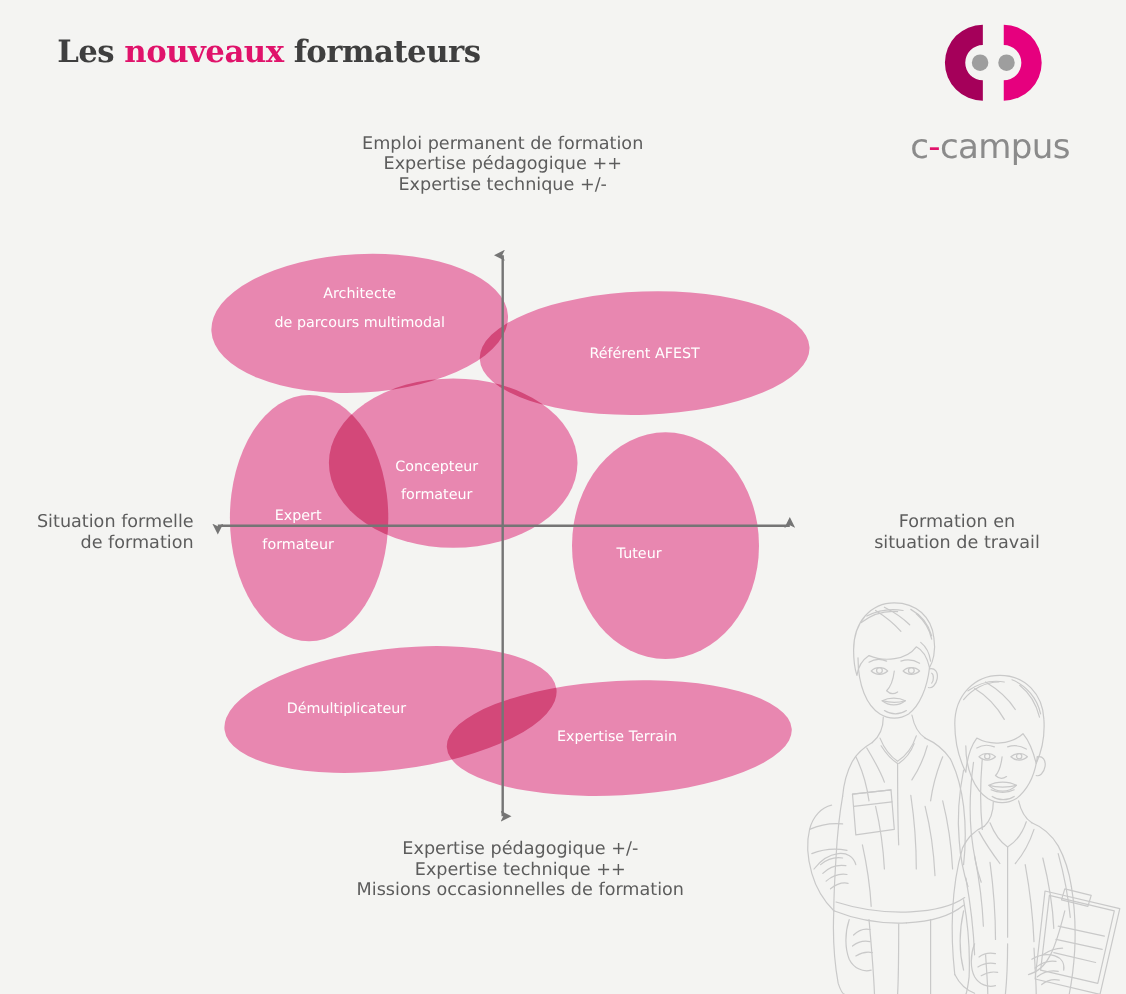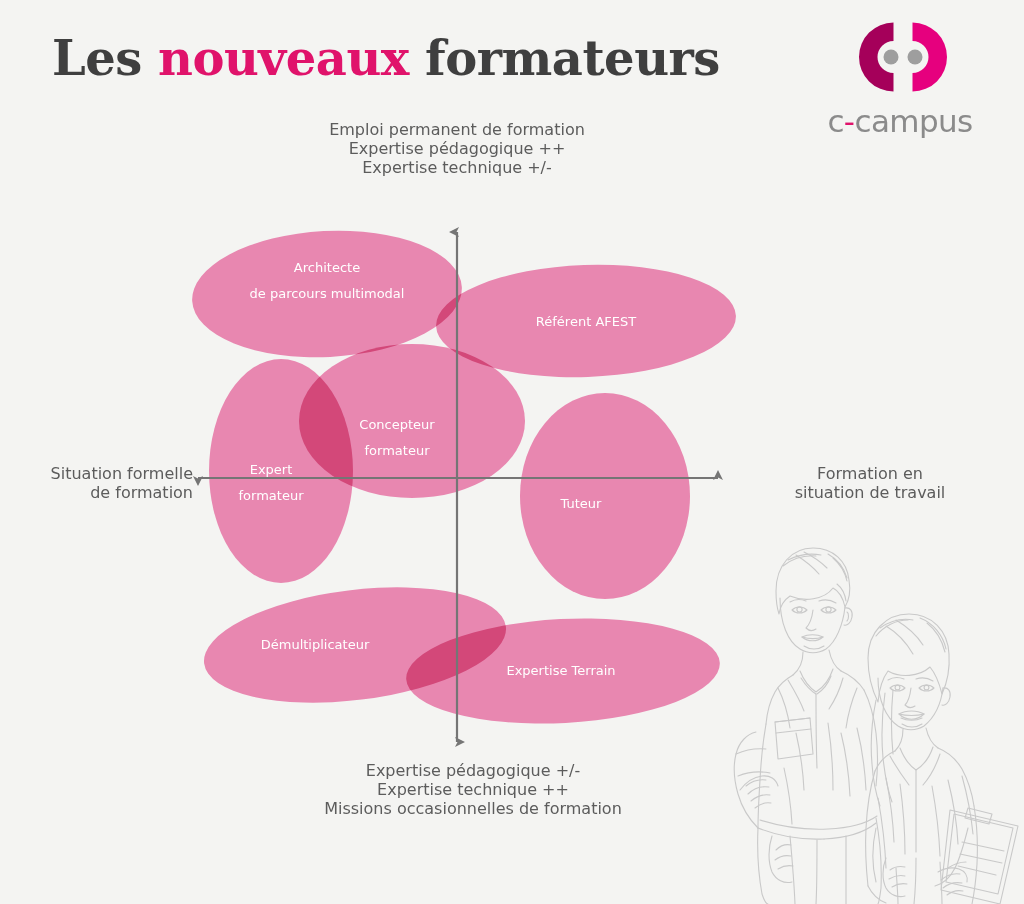--- a/index.html
+++ b/index.html
@@ -17,40 +17,40 @@
     font-family: "DejaVu Sans", "Liberation Sans", sans-serif;
   }
 
   
   #title {
     position: absolute;
     left: 52px;
     top: 30px;
     font-family: "DejaVu Serif", "Liberation Serif", serif;
     font-weight: bold;
-    font-size: 48px;
+    font-size: 28px;
     letter-spacing: -0.5px;
     color: #3f3f3f;
     white-space: nowrap;
   }
   #title .accent { color: #e0136b; }
 
   
   #logo {
     position: absolute;
     right: 34px;
     top: 16px;
     width: 180px;
     height: 120px;
   }
   #logo-mark { position: absolute; left: 30px; top: 0; }
   #logo-word {
     position: absolute;
     left: 0; right: 0;
-    top: 87px;
+    top: 100px;
     text-align: center;
     font-family: "DejaVu Sans", "Liberation Sans", sans-serif;
     font-size: 31px;
     letter-spacing: -0.6px;
     color: #8b8b8b;
   }
   #logo-word .dash { color: #e0136b; }
 
   
   #diagram {
@@ -63,21 +63,21 @@
   
   .axis-caption {
     position: absolute;
     font-size: 16px;
     line-height: 19px;
     color: #5c5c5c;
     white-space: nowrap;
   }
   .cap-top    { left: 172px; top: 120px; width: 570px; text-align: center; }
   .cap-bottom { left: 188px; top: 761px; width: 570px; text-align: center; }
-  .cap-left   { left: 23px;  top: 464px; width: 170px; text-align: right; }
+  .cap-left   { left: 6px;  top: 464px; width: 170px; text-align: right; }
   .cap-right  { left: 770px; top: 464px; width: 200px; text-align: center; }
 
   
   .bubble-label {
     position: absolute;
     color: #ffffff;
     font-size: 13px;
     line-height: 26px;
     text-align: center;
     white-space: nowrap;

